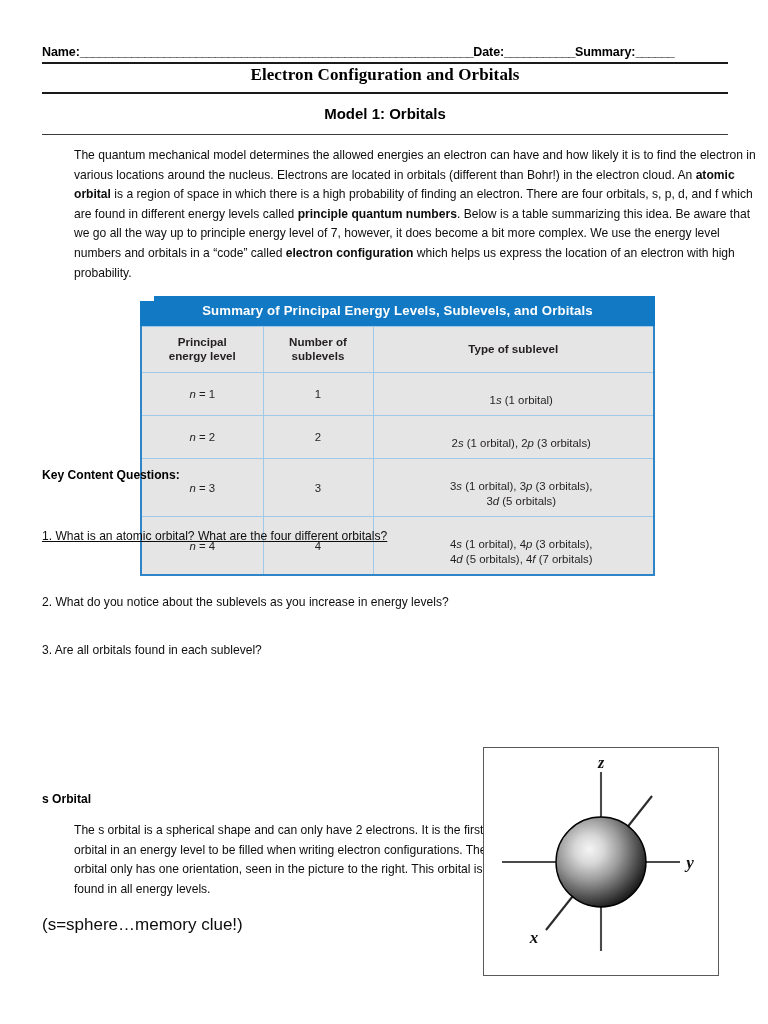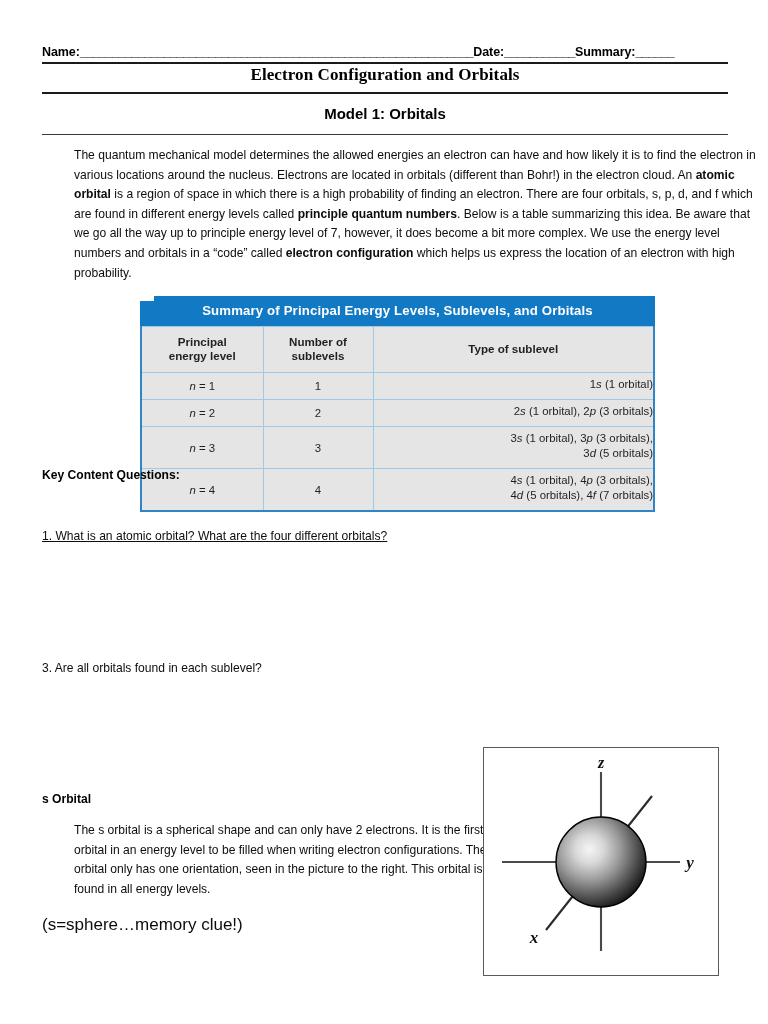--- a/index.html
+++ b/index.html
@@ -131,24 +131,24 @@
     line-height: 14px;
   }
   table.summary td.c1, table.summary td.c2 {
     text-align: center;
     font-size: 11.4px;
     color: #231f20;
     padding: 0 2px;
   }
   table.summary td.c1 i { font-style: italic; }
   table.summary td.c3 {
-    text-align: right;
+    text-align: center;
     font-size: 11.4px;
     color: #231f20;
-    padding: 4px 0 7px 16px;
+    padding: 20px 0 7px 16px;
     line-height: 15px;
   }
   table.summary td.c3 i { font-style: italic; }
   .col1 { width: 122px; }
   .col2 { width: 110px; }
 
   
   .section-label {
     position: absolute;
     left: 42px;
@@ -252,21 +252,22 @@
           <td class="c1"><i>n</i><span> = 4</span></td>
           <td class="c2">4</td>
           <td class="c3"><span><span>4</span><i>s</i><span> (1 orbital), </span><span>4</span><i>p</i><span> (3 orbitals),</span></span><br><span><span>4</span><i>d</i><span> (5 orbitals), </span><span>4</span><i>f</i><span> (7 orbitals)</span></span></td>
         </tr>
       </tbody>
     </table>
   </div>
 
   <div class="section-label" style="top:468px;">Key Content Questions:</div>
   <div class="question" style="top:529px;text-decoration:underline;">1.  What is an atomic orbital?  What are the four different orbitals?</div>
-  <div class="question" style="top:661px;">3.  Are all orbitals found in each sublevel?</div>
+  <div class="question" style="top:595px;">2. What do you notice about the sublevels as you increase in energy levels?</div>
+  <div class="question" style="top:643px;">3.  Are all orbitals found in each sublevel?</div>
 
   <div id="s-orbital-heading">s Orbital</div>
   <div class="para" id="s-orbital-para">The s orbital is a spherical shape and can only have 2 electrons.  It is the first orbital in an energy level to be filled when writing electron configurations.  The s orbital only has one orientation, seen in the picture to the right.  This orbital is found in all energy levels.</div>
   <div id="s-orbital-note">(s=sphere…memory clue!)</div>
 
   <div class="diagram-box">
     <svg width="234" height="227" viewBox="0 0 234 227" xmlns="http://www.w3.org/2000/svg">
       <defs>
         <radialGradient id="sphereGrad" cx="37%" cy="36%" r="72%">
           <stop offset="0%" stop-color="#f5f5f5"></stop>

